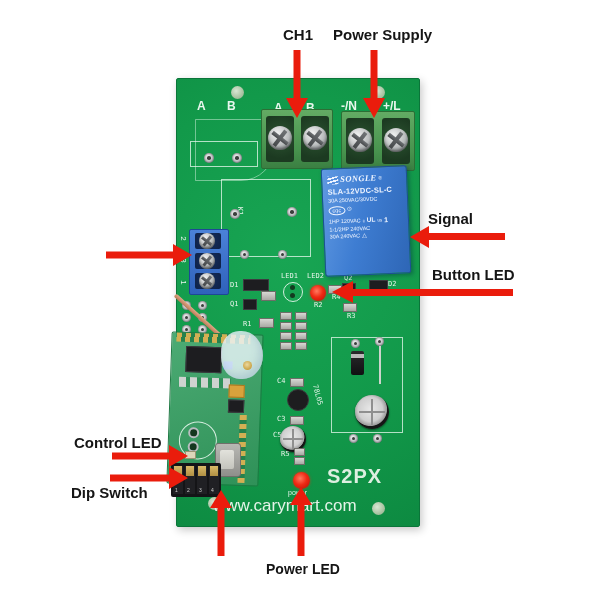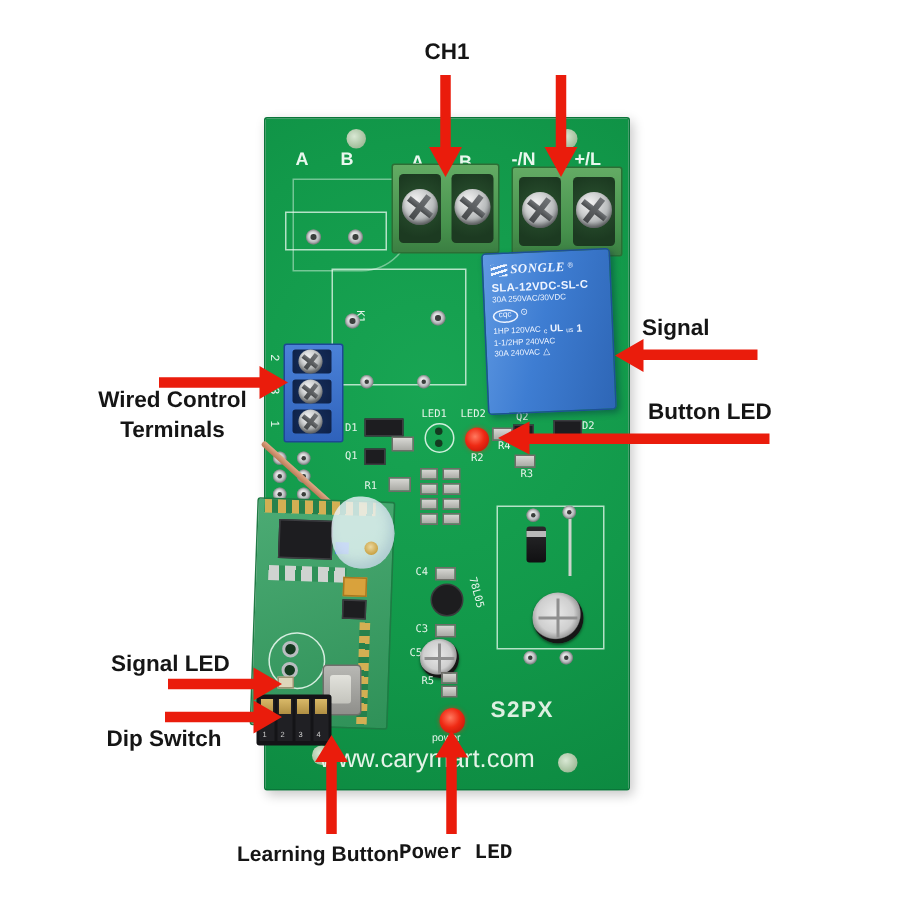--- a/index.html
+++ b/index.html
@@ -71,21 +71,21 @@
   .wlead{position:absolute;width:2px;background:#ccd4cc;}
   .redled{position:absolute;border-radius:50%;background:radial-gradient(circle at 42% 38%, #ff7a60 0%, #ef2a14 45%, #b30e05 100%);box-shadow:0 0 3px rgba(255,40,20,.6);}
   .ledring{position:absolute;border:1.5px solid rgba(240,252,244,.85);border-radius:50%;}
   
   #glue{position:absolute;left:44px;top:252px;width:42px;height:48px;background:rgba(238,246,252,.8);
         border-radius:46% 54% 52% 48%;box-shadow:inset -3px -4px 8px rgba(140,170,190,.45);z-index:11;}
   #ant-conn{position:absolute;left:66px;top:282px;width:9px;height:9px;border-radius:50%;background:radial-gradient(circle at 45% 40%, #ecd9a0, #c9a244 70%);z-index:12;}
   #antenna{position:absolute;left:-2px;top:214px;width:108px;height:4px;background:linear-gradient(#e0a887,#b97a56);
            border-radius:2px;transform:rotate(42deg);transform-origin:left center;z-index:9;}
   
-  #model-text{position:absolute;left:150px;top:386px;font-size:15px;letter-spacing:1px;color:#ddefe1;font-weight:bold;}
+  #model-text{position:absolute;left:150px;top:386px;font-size:20px;letter-spacing:1px;color:#ddefe1;font-weight:bold;}
   #website{position:absolute;left:36px;top:417px;font-size:17px;color:#e4f3e8;}
   #power-word{position:absolute;left:111px;top:410px;font-size:7px;color:#e6f4ea;}
   svg.overlay{position:absolute;left:0;top:0;z-index:30;pointer-events:none;}
 </style>
 </head>
 <body>
 
 <div id="stage">
 
   <div id="board">
@@ -283,24 +283,20 @@
     <polygon points="505,233 429,233 429,226 410,237 429,248 429,240 505,240" fill="#ea1c0c"></polygon>
     <polygon points="513,289 353,289 353,281 332,292 353,303 353,296 513,296" fill="#ea1c0c"></polygon>
     <polygon points="106,251.5 173,251.5 173,244 192,255 173,266 173,258.5 106,258.5" fill="#ea1c0c"></polygon>
     <polygon points="112,452.5 169,452.5 169,445 188,456 169,467 169,459.5 112,459.5" fill="#ea1c0c"></polygon>
     <polygon points="110,474.5 169,474.5 169,467 188,478 169,489 169,481.5 110,481.5" fill="#ea1c0c"></polygon>
     <polygon points="217.5,556 217.5,508 210,508 221,490 232,508 224.5,508 224.5,556" fill="#ea1c0c"></polygon>
     <polygon points="297.5,556 297.5,505 290,505 301,487 312,505 304.5,505 304.5,556" fill="#ea1c0c"></polygon>
   </svg>
 
   <div class="lbl" style="left:283px;top:26px;">CH1</div>
+  <div class="lbl" style="left:333px;top:26px;">Power Supply</div>
   <div class="lbl" style="left:428px;top:210px;">Signal</div>
   <div class="lbl" style="left:432px;top:266px;">Button LED</div>
-  <div class="lbl" id="wired-lbl" style="left:50px;top:257px;">
-    <span>Wired Control</span><br>
-    <span>Terminals</span>
-  </div>
-  <div class="lbl" style="left:74px;top:434px;">Signal LED</div>
+  <div class="lbl" style="left:74px;top:434px;">Control LED</div>
   <div class="lbl" style="left:71px;top:484px;">Dip Switch</div>
-  <div class="lbl small" style="left:158px;top:561px;">Learning Button</div>
-  <div class="lbl small" style="left:266px;top:561px;font-family:Liberation Mono, monospace;">Power LED</div>
+  <div class="lbl small" style="left:266px;top:561px;">Power LED</div>
 
 </div>
 
 </body></html>

